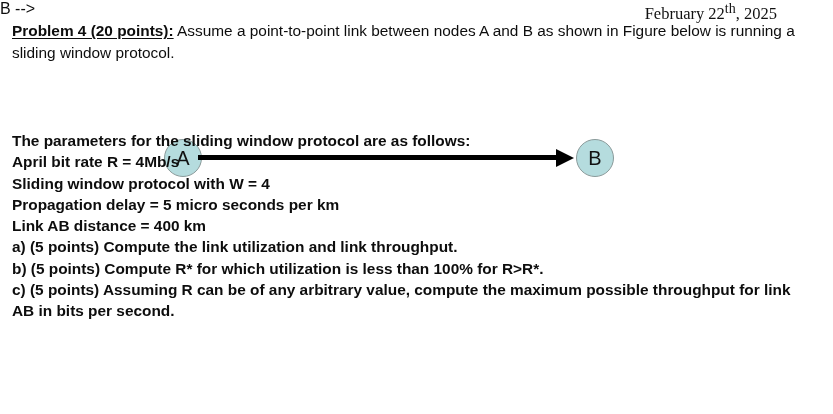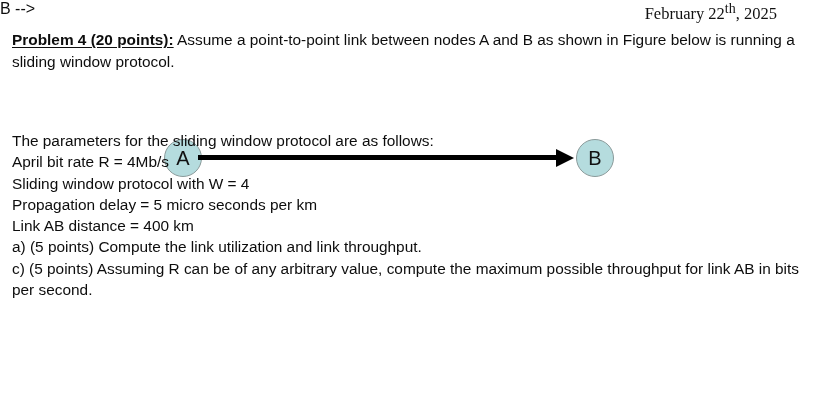--- a/index.html
+++ b/index.html
@@ -37,21 +37,21 @@
   .date-line sup {
     font-size: 14px;
     vertical-align: super;
     line-height: 0;
   }
 
   
   .problem-block {
     position: absolute;
     left: 12px;
-    top: 29px;
+    top: 20px;
     width: 800px;
     font-size: 15.4px;
     line-height: 21.5px;
   }
   .problem-head {
     font-weight: bold;
     text-decoration: underline;
     text-underline-offset: 2px;
   }
 
@@ -102,20 +102,21 @@
   }
 
   
   .body-block {
     position: absolute;
     left: 12px;
     top: 130px;
     width: 790px;
     font-size: 15.4px;
     line-height: 21.3px;
+    font-weight: bold;
   }
   .body-block .ln {
     white-space: nowrap;
   }
   .body-block .wrap {
     white-space: normal;
   }
 </style>
 </head>
 <body>
@@ -141,16 +142,17 @@
   </div>
 
   
   <div class="body-block">
     <div class="ln">The parameters for the sliding window protocol are as follows:</div>
     <div class="ln">April bit rate R = 4Mb/s</div>
     <div class="ln">Sliding window protocol with W = 4</div>
     <div class="ln">Propagation delay = 5 micro seconds per km</div>
     <div class="ln">Link AB distance = 400 km</div>
     <div class="ln">a) (5 points) Compute the link utilization and link throughput.</div>
+    <div class="ln">b) (5 points) Compute R* for which utilization is less than 100% for R&gt;R*.</div>
     <div class="wrap">c) (5 points) Assuming R can be of any arbitrary value, compute the maximum possible throughput for link AB in bits per second.</div>
   </div>
 
 </div>
 
 </body></html>

